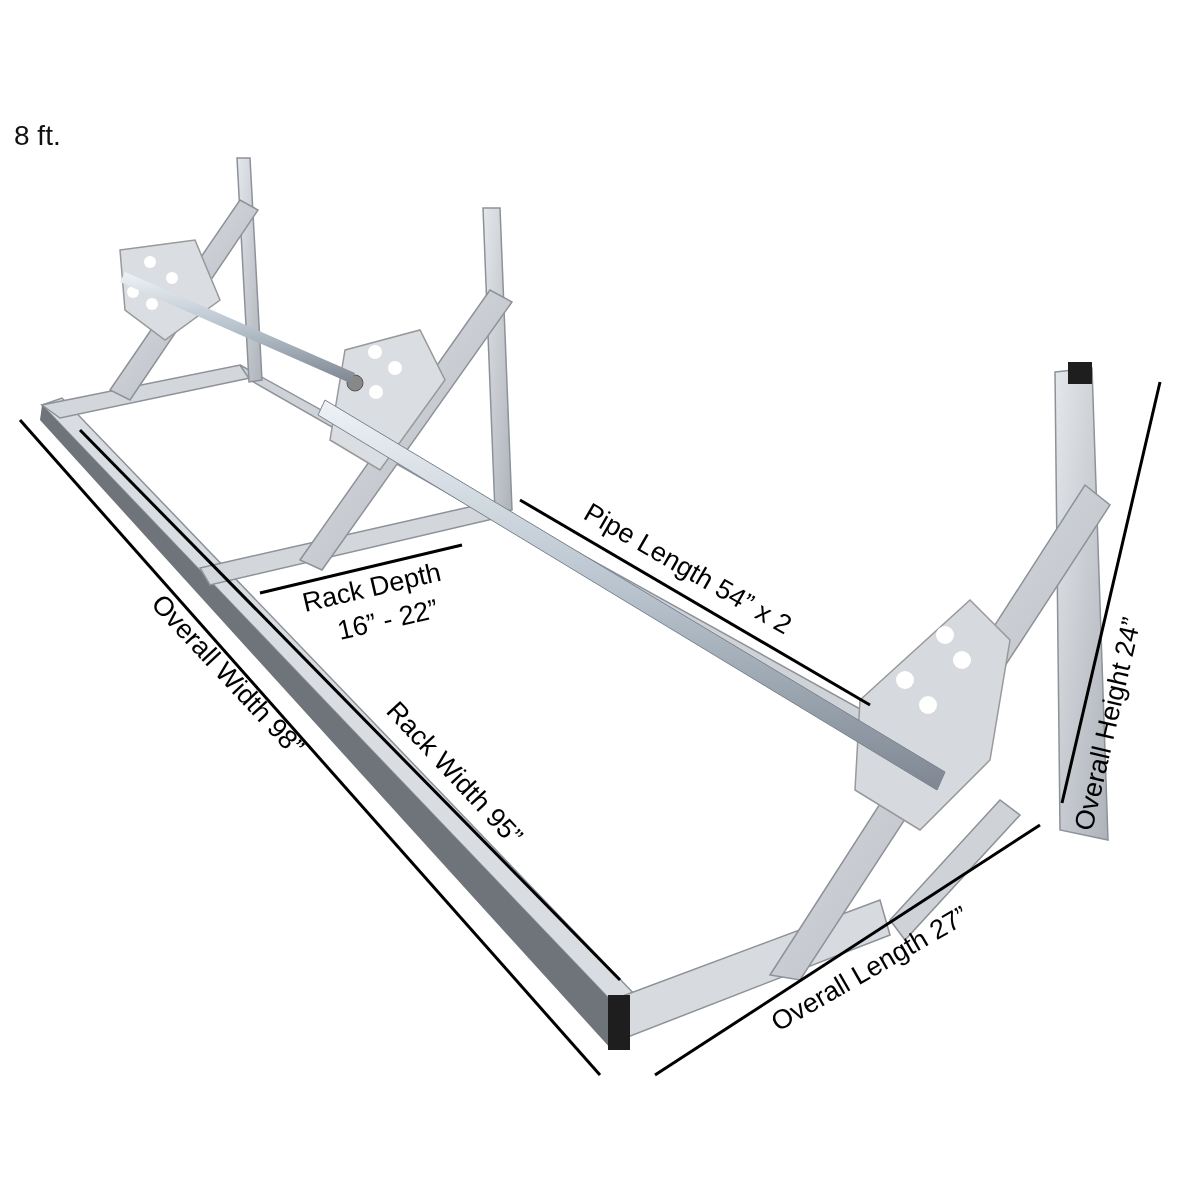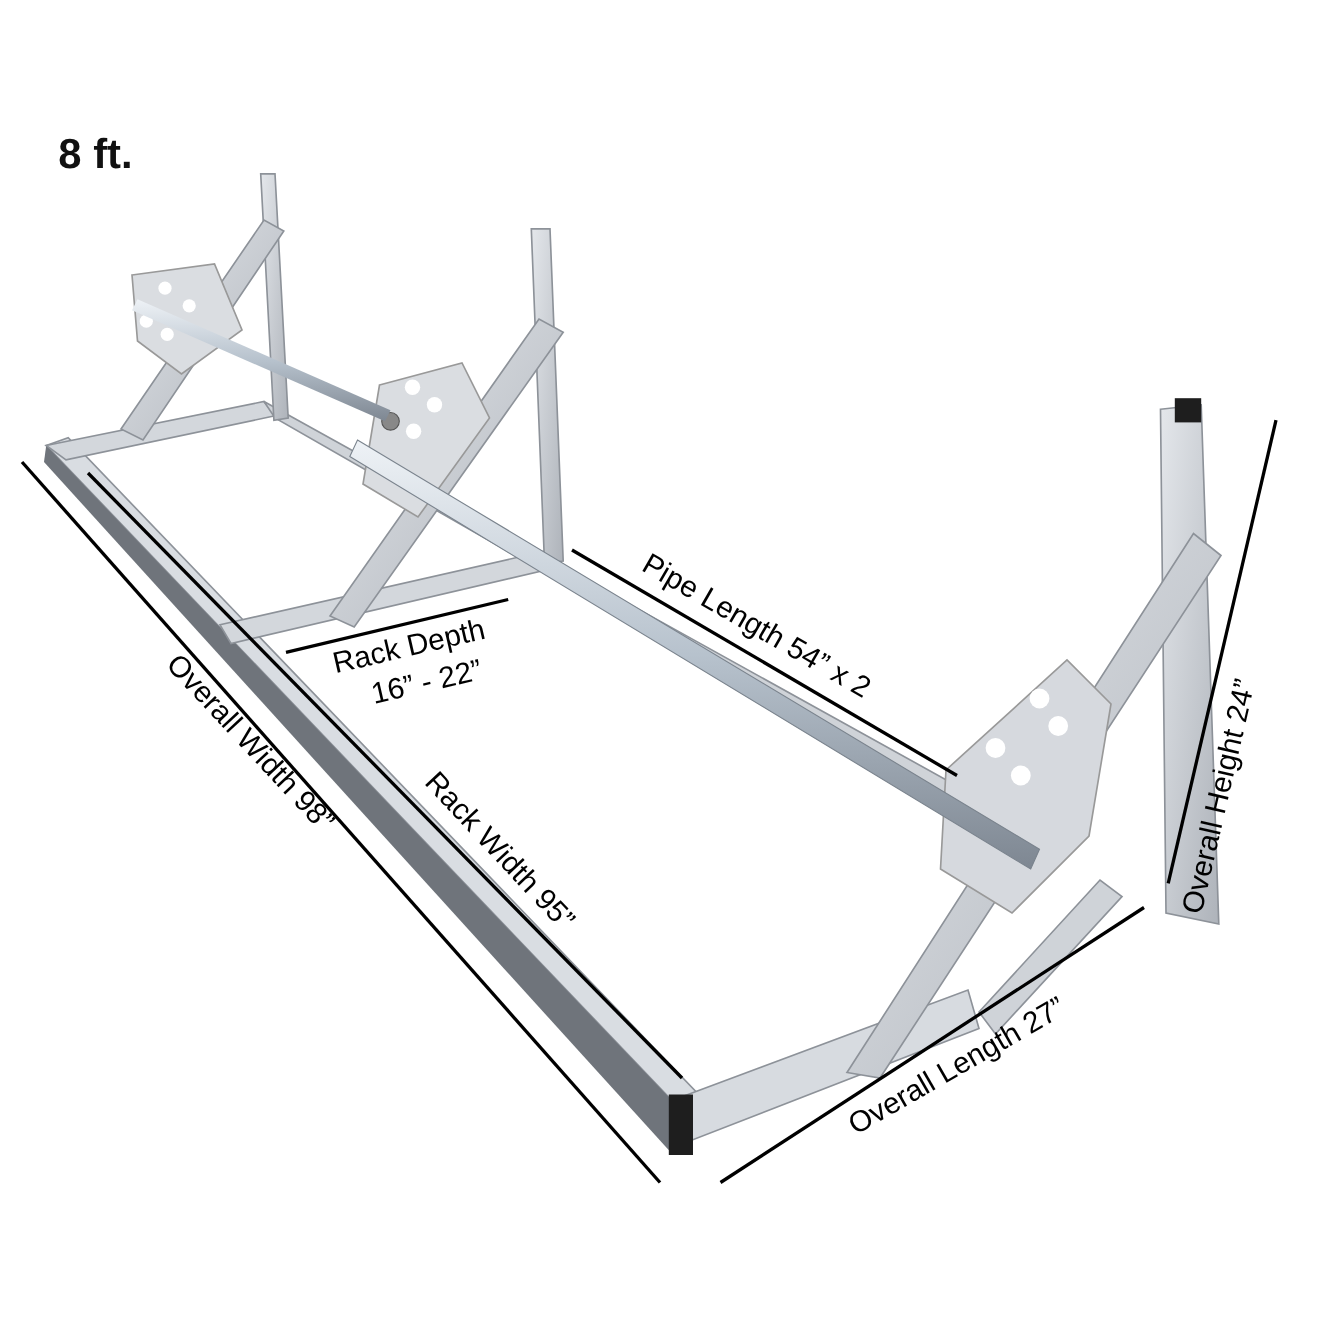--- a/index.html
+++ b/index.html
@@ -1,19 +1,19 @@
 <!DOCTYPE html>
 <html><head>
 <meta charset="utf-8">
 <style>
   html, body { margin:0; padding:0; background:#ffffff; }
   body { width:1200px; height:1200px; position:relative; overflow:hidden;
          font-family: "Liberation Sans", sans-serif; }
   #stage { position:absolute; left:0; top:0; width:1200px; height:1200px; }
-  .title { position:absolute; left:14px; top:120px; font-size:38px; font-weight:bold; color:#111;margin-left:39px; }
+  .title { position:absolute; left:14px; top:120px; font-size:28px; font-weight:normal; color:#111; }
   .lbl { font-family: "Liberation Sans", sans-serif; font-size:27px; fill:#000; }
 </style>
 </head>
 <body>
 
 <div class="title">8 ft.</div>
 
 <svg id="stage" viewBox="0 0 1200 1200" xmlns="http://www.w3.org/2000/svg">
   <defs>
     <linearGradient id="metal" x1="0" y1="0" x2="1" y2="1">

